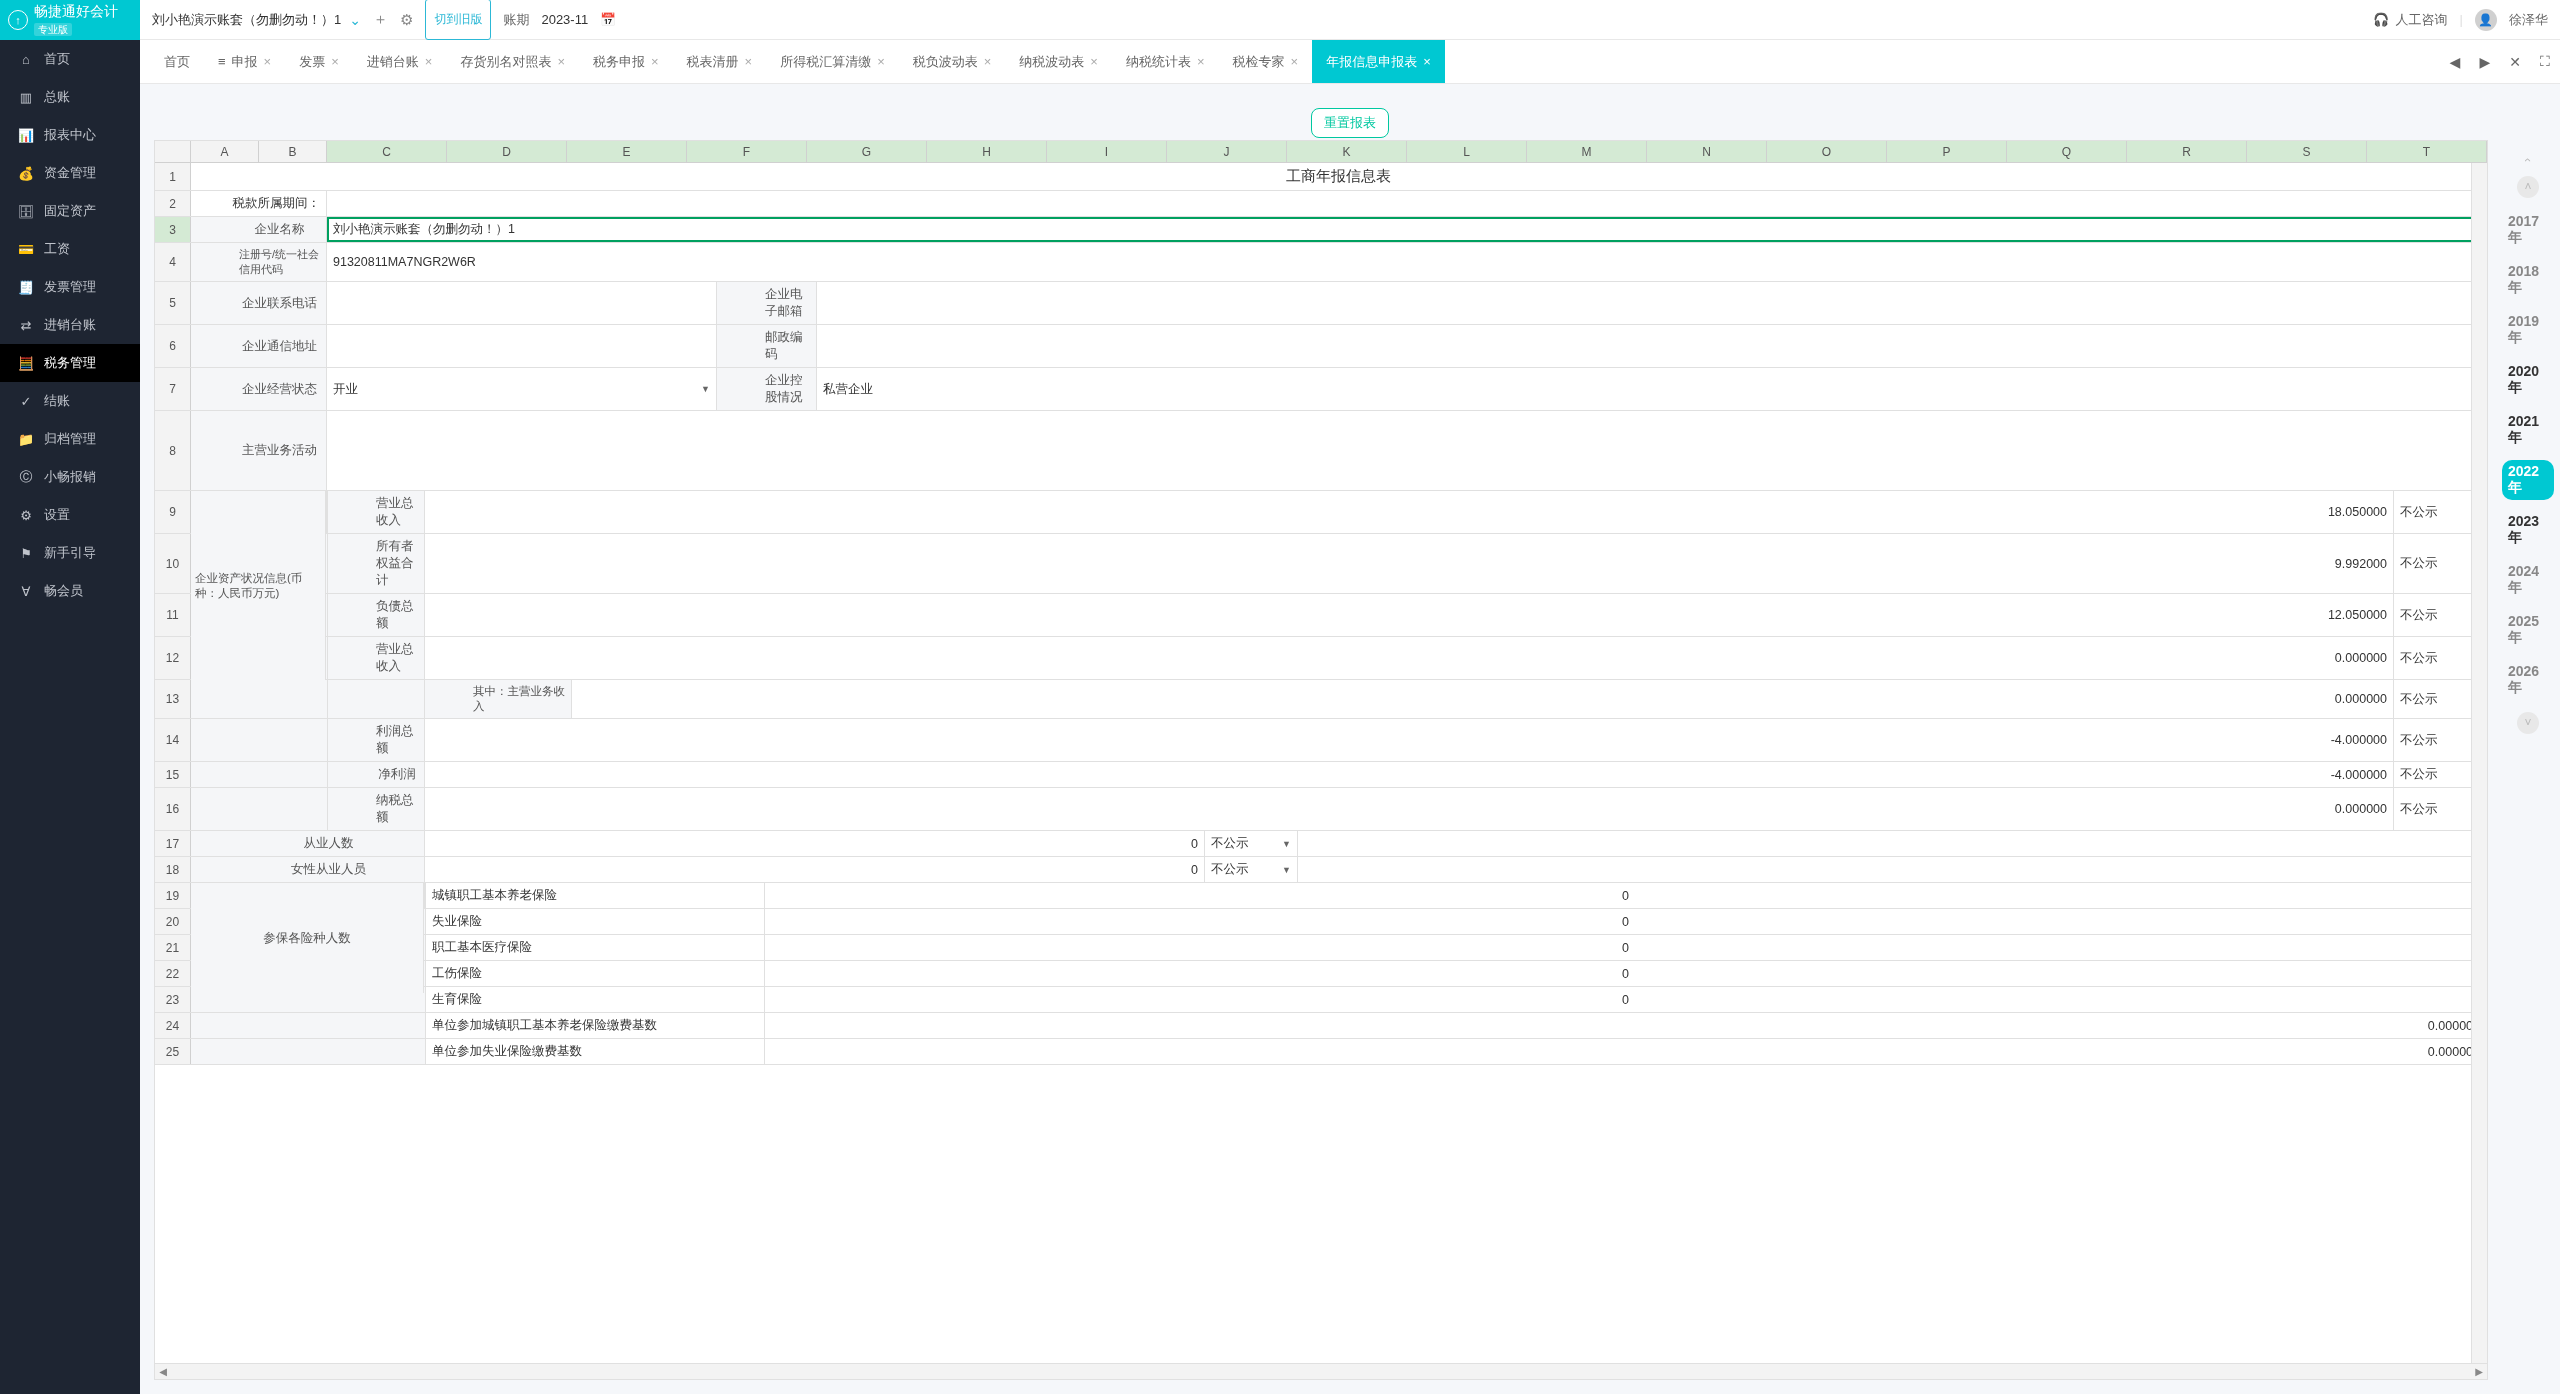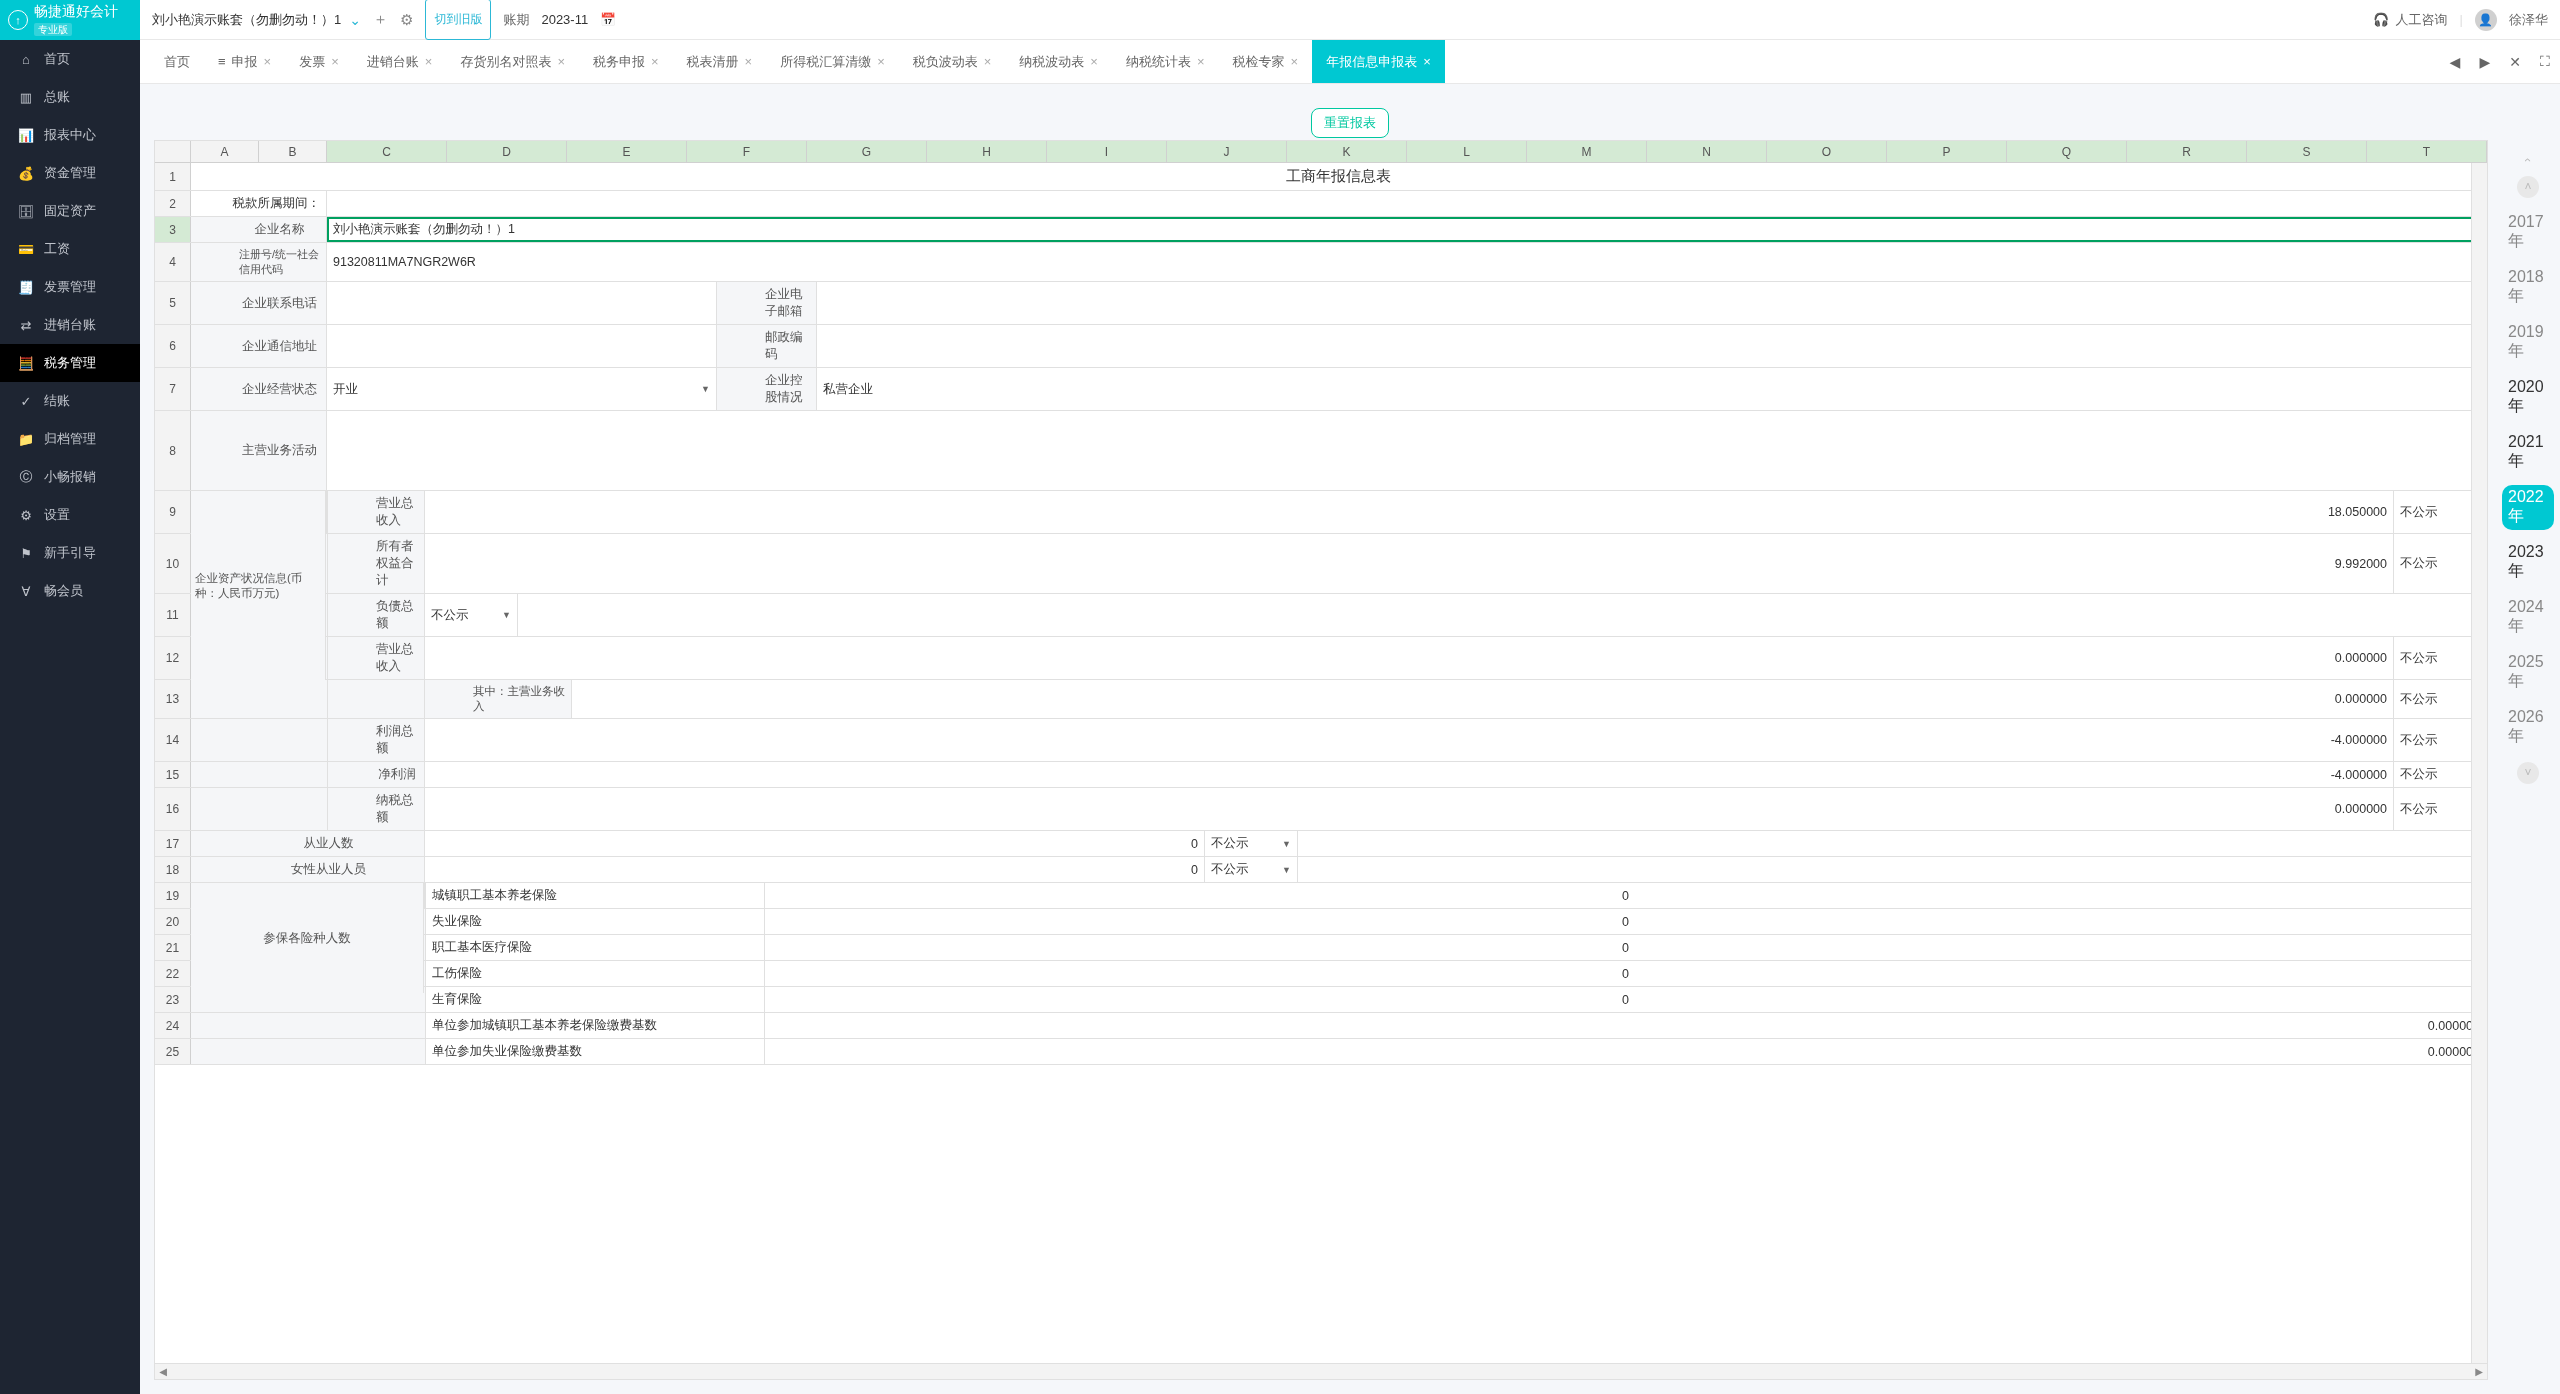--- a/index.html
+++ b/index.html
@@ -51,21 +51,21 @@
 .sub-spacer { flex: 1; }
 .reset-btn { border: 1px solid #00c8a0; color: #00c8a0; background: #fff; padding: 5px 12px; border-radius: 8px; font-size: 13px; cursor: pointer; }
 .refresh-btn { display: flex; align-items: center; gap: 5px; color: #666; font-size: 13px; cursor: pointer; }
 
 
 .content { flex: 1; display: flex; min-height: 0; background: #f5f7fa; }
 .sheet-wrap { flex: 1; background: #fff; margin: 0 14px 14px 14px; display: flex; flex-direction: column; min-width: 0; border: 1px solid #e0e0e0; position: relative; }
 .year-rail { width: 52px; display: flex; flex-direction: column; align-items: center; padding: 8px 0; gap: 6px; margin-right: 6px; }
 .rail-arrow { color: #bbb; width: 22px; height: 22px; border-radius: 50%; background: #e8e8e8; display: flex; align-items: center; justify-content: center; font-size: 12px; cursor: pointer; }
 .rail-collapse { color: #bbb; font-size: 12px; padding: 10px 2px; writing-mode: vertical-lr; cursor: pointer; }
-.year-pill { font-size: 16px; color: #888; padding: 3px 6px; cursor: pointer; border-radius: 10px; }
+.year-pill { font-size: 14px; color: #888; padding: 3px 6px; cursor: pointer; border-radius: 10px; font-weight: bold; }
 .year-pill.dark { color: #333; }
 .year-pill.active { background: #00c8d2; color: #fff; }
 
 
 .col-headers { display: flex; border-bottom: 1px solid #d0d0d0; background: #f3f3f3; height: 22px; flex-shrink: 0; }
 .corner { width: 36px; border-right: 1px solid #d0d0d0; background: #f3f3f3; }
 .col-h { text-align: center; border-right: 1px solid #d0d0d0; font-size: 12px; color: #555; line-height: 22px; }
 .col-h.active { background: #d4ead4; }
 .sheet-body { flex: 1; overflow-y: auto; overflow-x: hidden; position: relative; }
 .row { display: flex; border-bottom: 1px solid #e0e0e0; min-height: 22px; align-items: stretch; }
@@ -366,20 +366,21 @@
                 <div class="row-h">10</div>
                 <div class="cell label merged-AB" style="border-right:none"></div>
                 <div class="cell label" style="width:98px;border-left:1px solid #e0e0e0">所有者权益合计</div>
                 <div class="cell merged-val right" style="flex:1">9.992000</div>
                 <div class="cell merged-dd dd">不公示</div>
               </div>
               <div class="row">
                 <div class="row-h">11</div>
                 <div class="cell label merged-AB" style="border-right:none"></div>
                 <div class="cell label" style="width:98px;border-left:1px solid #e0e0e0">负债总额</div>
+                <div class="cell merged-val right" style="flex:1">12.050000</div>
                 <div class="cell merged-dd dd">不公示</div>
               </div>
               <div class="row tall">
                 <div class="row-h">12</div>
                 <div class="cell label merged-AB" style="border-right:none"></div>
                 <div class="cell label" style="width:98px;border-left:1px solid #e0e0e0">营业总收入</div>
                 <div class="cell merged-val right" style="flex:1">0.000000</div>
                 <div class="cell merged-dd dd">不公示</div>
               </div>
               <div class="row">

